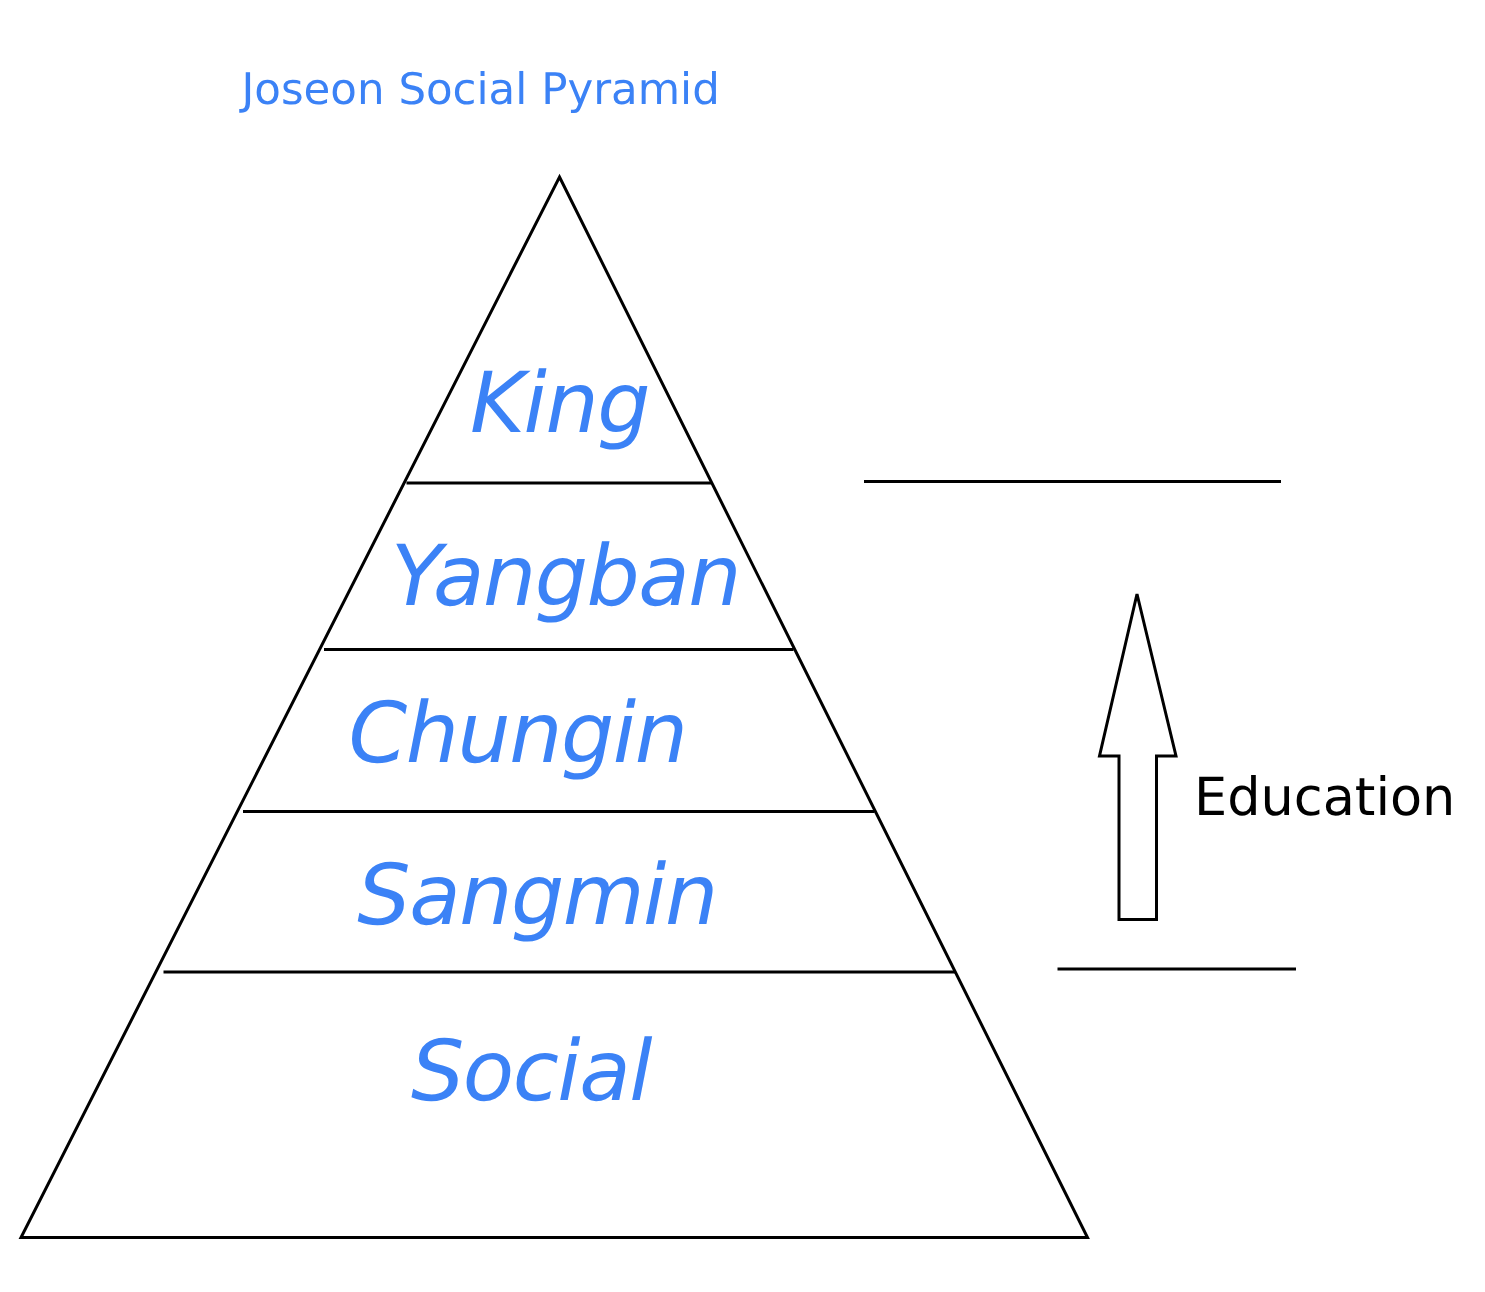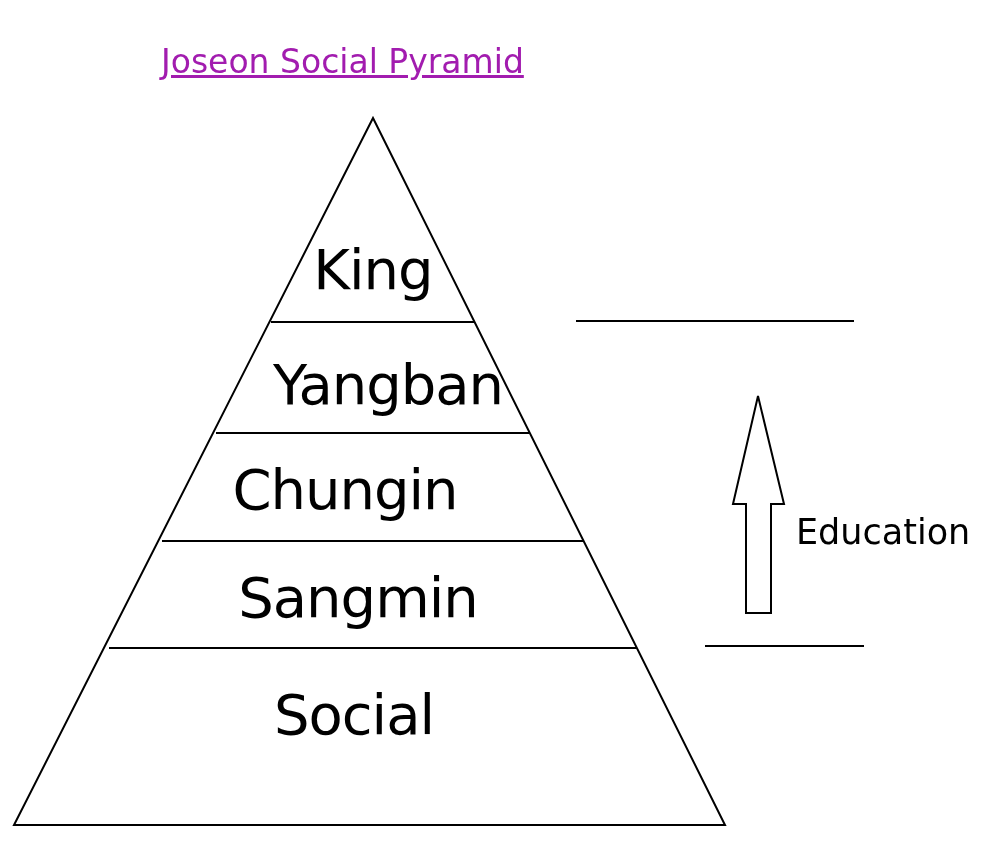--- a/index.html
+++ b/index.html
@@ -1,37 +1,37 @@
 <!DOCTYPE html>
 <html><head>
 <meta charset="utf-8">
 <style>
   html, body { margin: 0; padding: 0; background: #ffffff; }
   body { width: 990px; height: 861px; position: relative; overflow: hidden; font-family: "DejaVu Sans", sans-serif; }
   svg { position: absolute; left: 0; top: 0; }
-  .lbl { position: absolute; color: #000000; white-space: nowrap; transform: translateX(-50%); line-height: 1; }
+  .lbl { position: absolute; color: #3b82f6; white-space: nowrap; transform: translateX(-50%); line-height: 1; font-style: italic; }
   .tier { font-size: 56px; letter-spacing: -1px; }
-  .title { position: absolute; font-size: 33px; color: #a21caf; white-space: nowrap; line-height: 1; text-decoration: underline; }
+  .title { position: absolute; font-size: 29px; color: #3b82f6; white-space: nowrap; line-height: 1; }
   .edu { position: absolute; font-size: 35px; color: #000; white-space: nowrap; line-height: 1; }
 </style>
 </head>
 <body>
 
 <svg width="990" height="861">
   <polygon points="373,118 725,825 14,825" fill="none" stroke="#000" stroke-width="2"></polygon>
   <line x1="271" y1="322" x2="474" y2="322" stroke="#000" stroke-width="2"></line>
   <line x1="216" y1="433" x2="529" y2="433" stroke="#000" stroke-width="2"></line>
   <line x1="162" y1="541" x2="583" y2="541" stroke="#000" stroke-width="2"></line>
   <line x1="109" y1="648" x2="637" y2="648" stroke="#000" stroke-width="2"></line>
   <line x1="576" y1="321" x2="854" y2="321" stroke="#000" stroke-width="2"></line>
   <line x1="705" y1="646" x2="864" y2="646" stroke="#000" stroke-width="2"></line>
   <polygon points="758,396 784,504 771,504 771,613 746,613 746,504 733,504" fill="#fff" stroke="#000" stroke-width="2"></polygon>
 </svg>
 
 <div class="title" style="left:161px; top:45px;">Joseon Social Pyramid</div>
 
 <div class="lbl tier" style="left:373px; top:242px;">King</div>
-<div class="lbl tier" style="left:388px; top:357px;">Yangban</div>
+<div class="lbl tier" style="left:377px; top:357px;">Yangban</div>
 <div class="lbl tier" style="left:345px; top:462px;">Chungin</div>
 <div class="lbl tier" style="left:358px; top:570px;">Sangmin</div>
 <div class="lbl tier" style="left:354px; top:687px;">Social</div>
 
 <div class="edu" style="left:796px; top:515px;">Education</div>
 
 </body></html>

